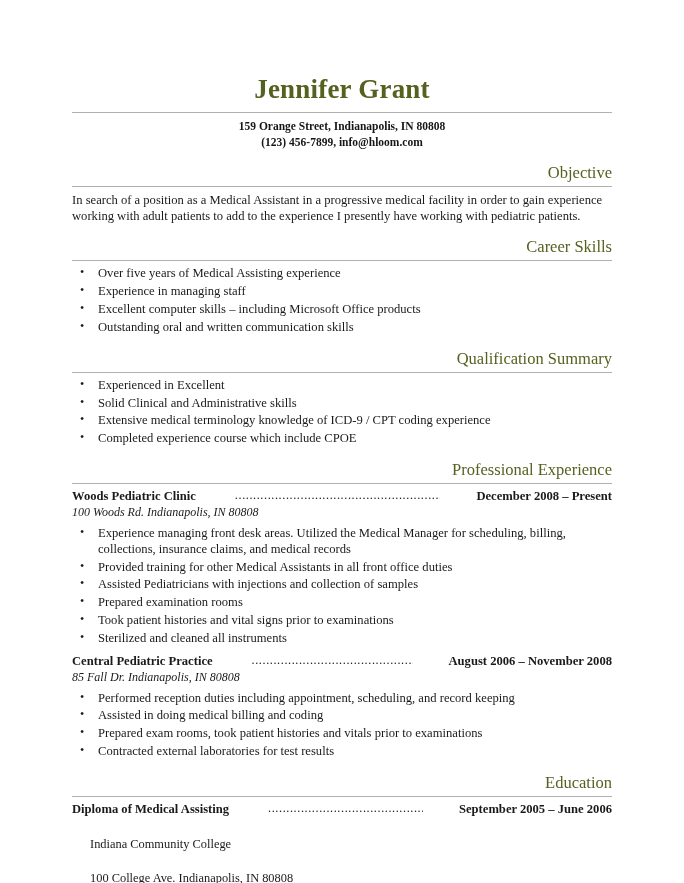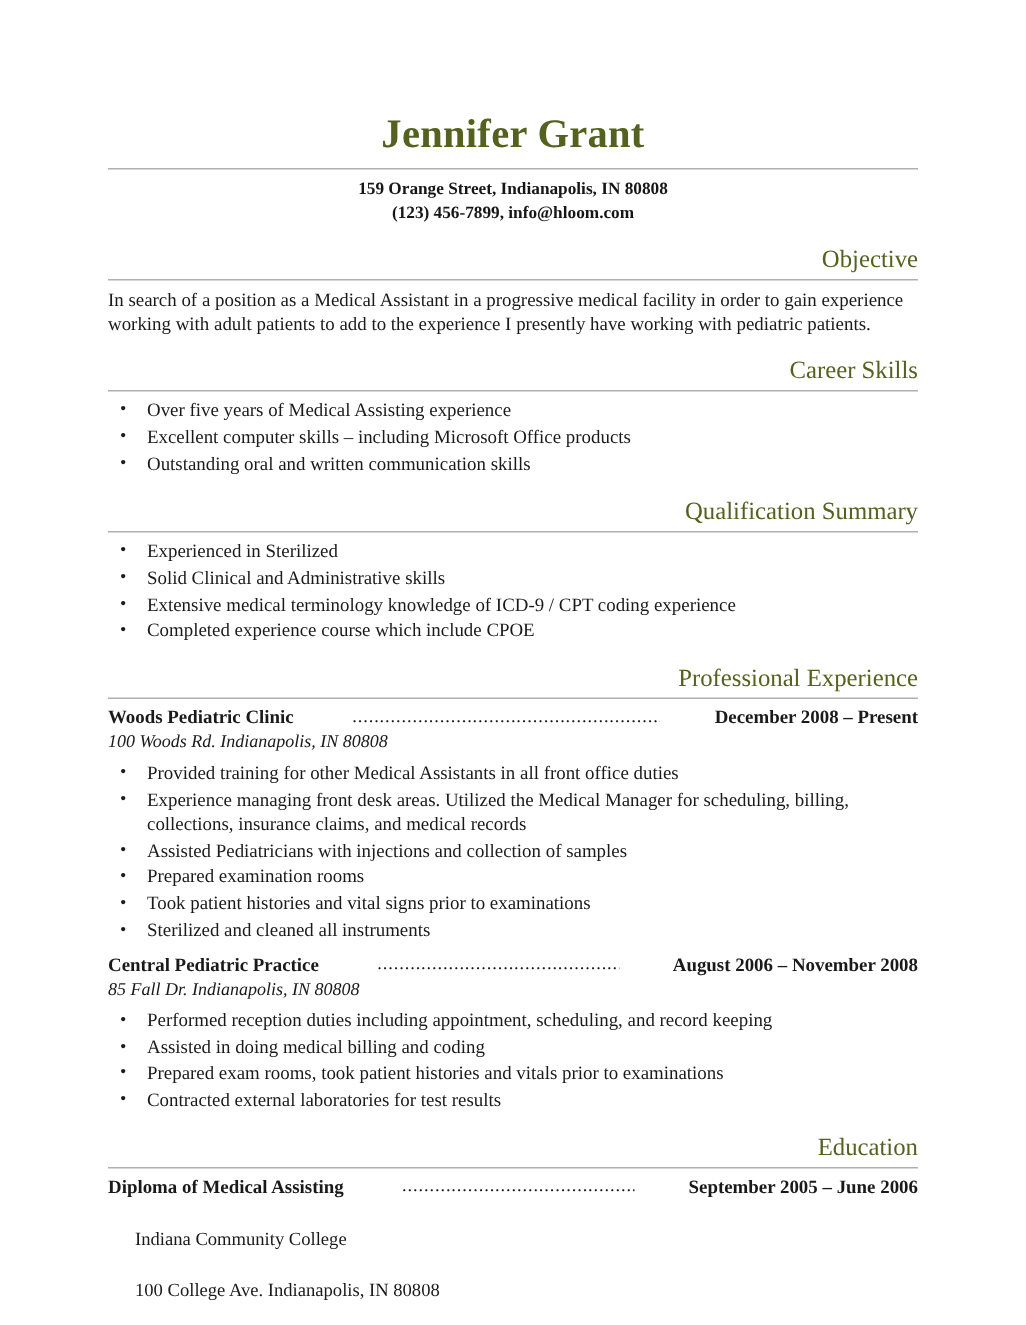--- a/index.html
+++ b/index.html
@@ -150,54 +150,55 @@
       <p class="para">In search of a position as a Medical Assistant in a progressive medical facility in order to gain experience working with adult patients to add to the experience I presently have working with pediatric patients.</p>
     </div>
   </div>
 
   <div class="section">
     <div class="section-title">Career Skills</div>
     <hr class="rule">
     <div class="section-body">
       <ul class="bullets">
         <li>Over five years of Medical Assisting experience</li>
+        <li>Experience in managing staff</li>
         <li>Excellent computer skills – including Microsoft Office products</li>
         <li>Outstanding oral and written communication skills</li>
       </ul>
     </div>
   </div>
 
   <div class="section">
     <div class="section-title">Qualification Summary</div>
     <hr class="rule">
     <div class="section-body">
       <ul class="bullets">
-        <li>Experienced in Sterilized</li>
+        <li>Experienced in Excellent</li>
         <li>Solid Clinical and Administrative skills</li>
         <li>Extensive medical terminology knowledge of ICD-9 / CPT coding experience</li>
         <li>Completed experience course which include CPOE</li>
       </ul>
     </div>
   </div>
 
   <div class="section">
     <div class="section-title">Professional Experience</div>
     <hr class="rule">
     <div class="section-body">
 
       <div class="entry">
         <div class="entry-head">
           <span class="org">Woods Pediatric Clinic</span>
           <span class="leader">..........................................................................................................................................................</span>
           <span class="dates">December 2008 – Present</span>
         </div>
         <p class="entry-sub">100 Woods Rd. Indianapolis, IN 80808</p>
         <ul class="bullets">
+          <li>Experience managing front desk areas. Utilized the Medical Manager for scheduling, billing, collections, insurance claims, and medical records</li>
           <li>Provided training for other Medical Assistants in all front office duties</li>
-          <li>Experience managing front desk areas. Utilized the Medical Manager for scheduling, billing, collections, insurance claims, and medical records</li>
           <li>Assisted Pediatricians with injections and collection of samples</li>
           <li>Prepared examination rooms</li>
           <li>Took patient histories and vital signs prior to examinations</li>
           <li>Sterilized and cleaned all instruments</li>
         </ul>
       </div>
 
       <div class="entry">
         <div class="entry-head">
           <span class="org">Central Pediatric Practice</span>

